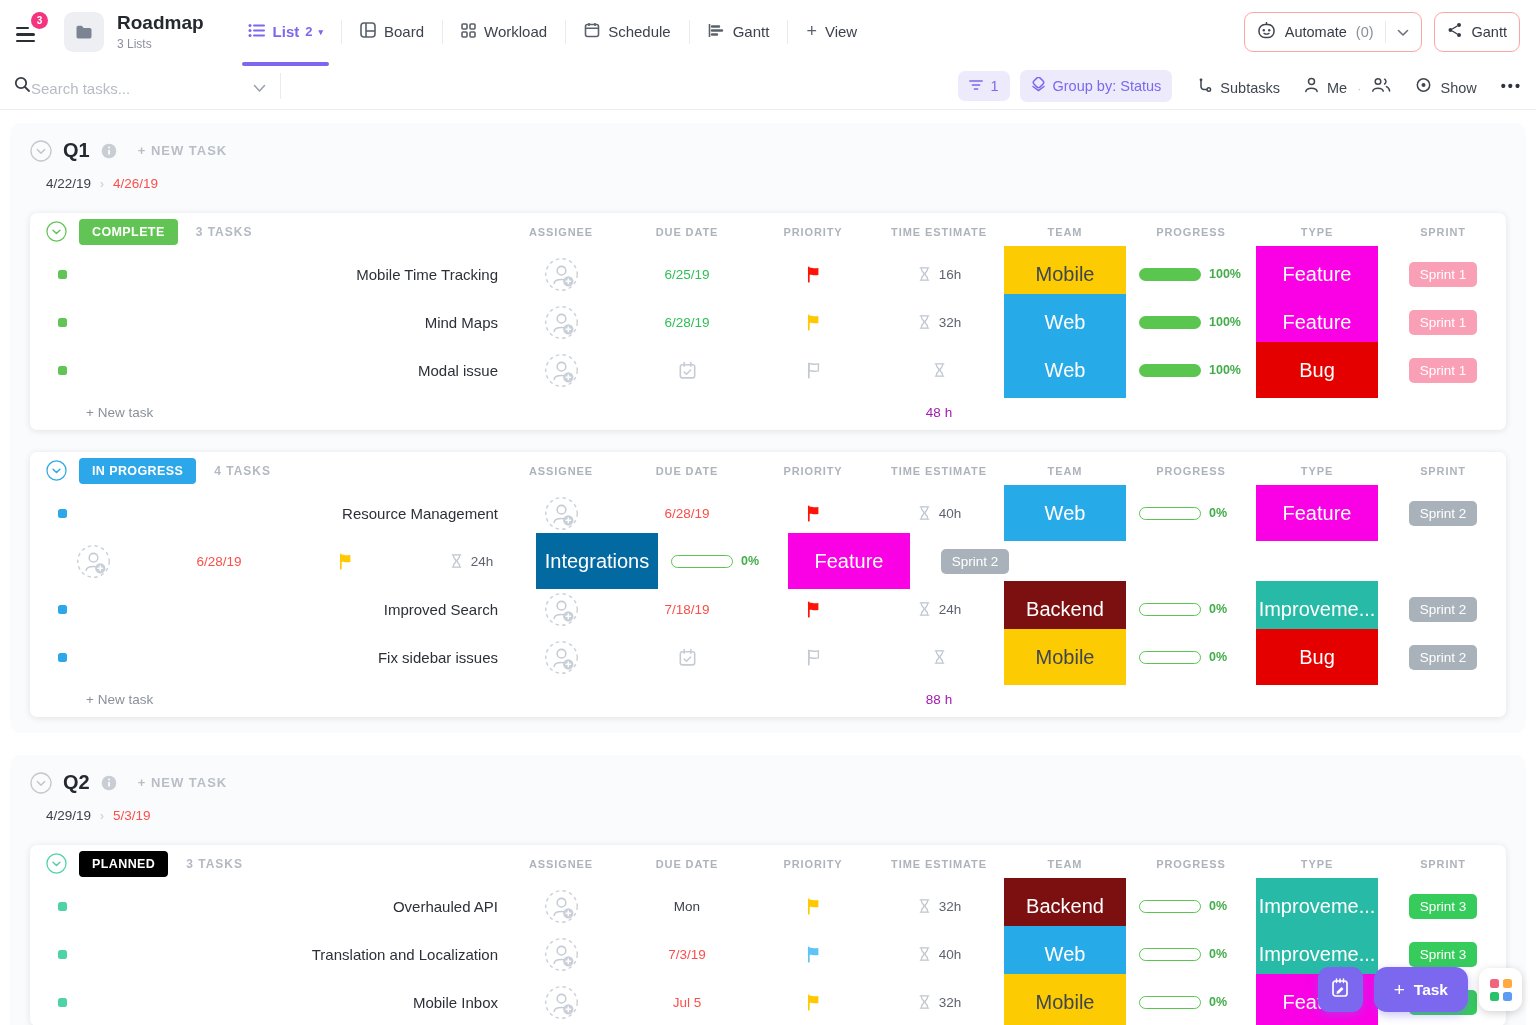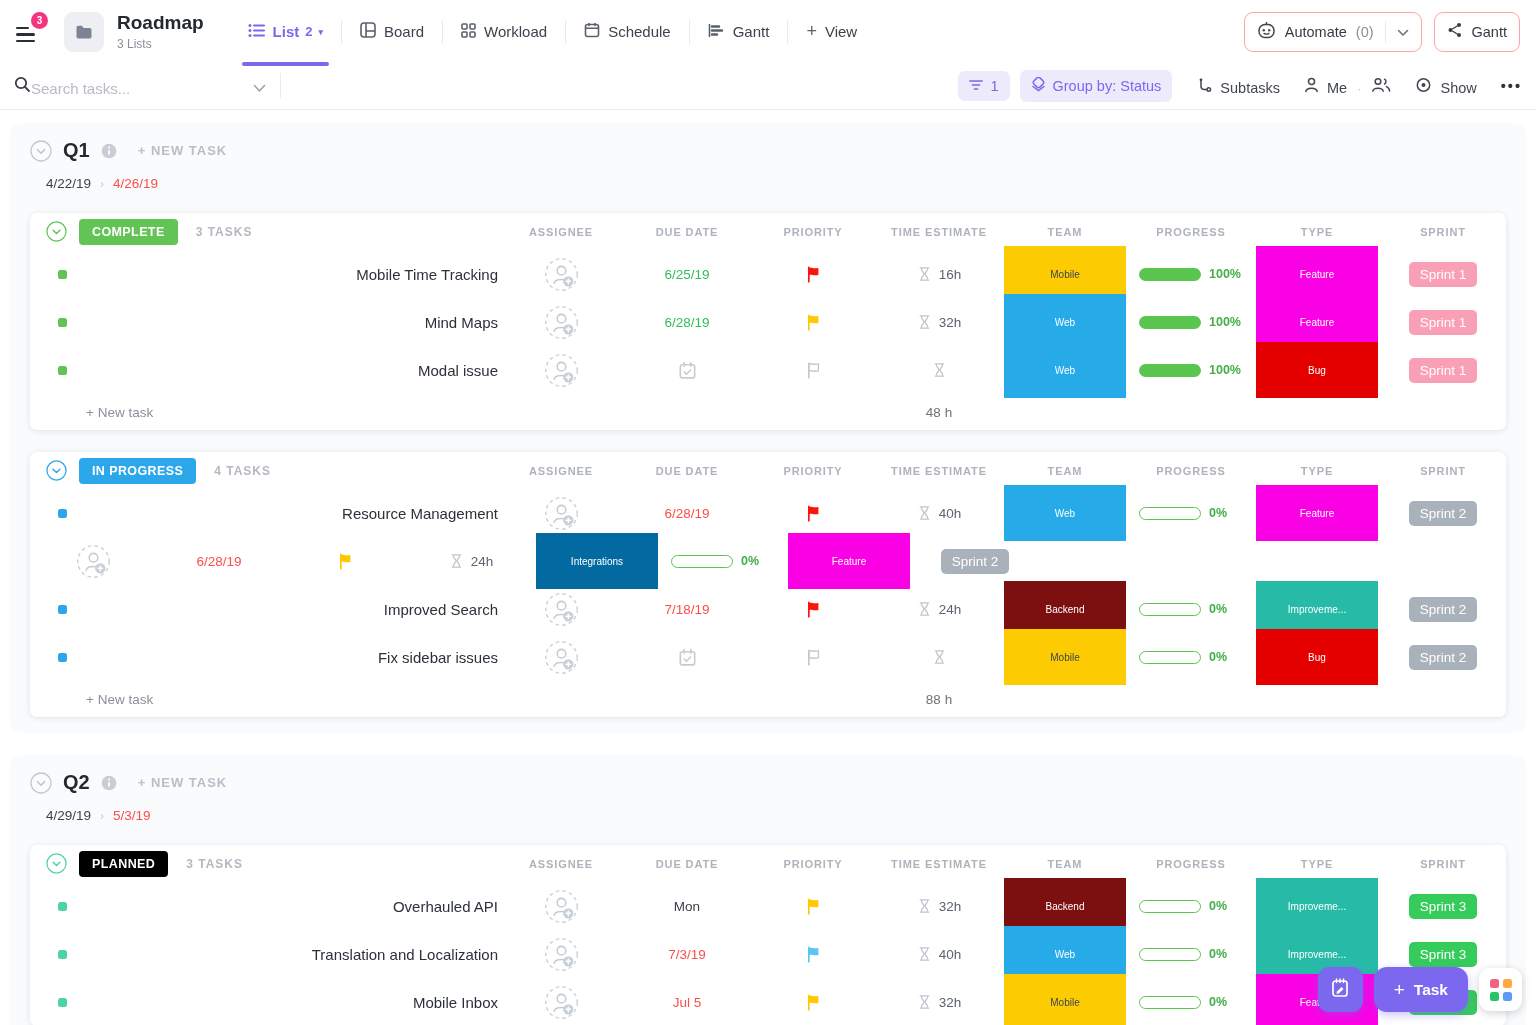--- a/index.html
+++ b/index.html
@@ -61,27 +61,27 @@
   .col-h { width:126px; text-align:center; font-size:11px; font-weight:bold; letter-spacing:0.9px; color:#aeb3bb; }
 
   .task-row { display:flex; align-items:center; height:48px; }
   .row-left { flex:1; min-width:0; display:flex; align-items:center; padding-left:28px;justify-content:space-between; }
   .status-sq { width:9px; height:9px; border-radius:2.5px; flex:none; }
   .task-name { margin-left:19px; font-size:15px; color:#2c3139; white-space:nowrap; overflow:hidden; cursor:pointer; }
   .col { width:126px; height:100%; display:flex; align-items:center; justify-content:center; font-size:13.5px; flex:none; }
   .due-done { color:#2fbf55; } .due-overdue { color:#fb4f4a; } .due-plain { color:#3c424c; }
   .time-label { color:#5d646f; margin-left:7px; }
   .team-block, .type-block { width:122px; height:56px; display:flex; align-items:center; justify-content:center;
-    font-size:10px; color:#fff; white-space:nowrap; overflow:hidden; }
+    font-size:20px; color:#fff; white-space:nowrap; overflow:hidden; }
   .progress-pill { width:62px; height:13px; border-radius:7px; }
   .progress-label { font-size:12.5px; font-weight:bold; color:#43ad4a; margin-left:8px; width:34px; text-align:left; }
   .sprint-badge { color:#fff; font-size:13.5px; padding:5px 11px; border-radius:5px; white-space:nowrap; }
   .group-foot { display:flex; align-items:center; height:36px; }
   .new-task-link { flex:1; padding-left:56px; font-size:13.5px; color:#8a909a; cursor:pointer; }
-  .foot-total { width:126px; text-align:center; font-size:13.5px; color:#737373; flex:none; }
+  .foot-total { width:126px; text-align:center; font-size:13.5px; color:#a21caf; flex:none; }
   .foot-spacer { width:126px; flex:none; }
 
   
   .fab-bar { position:fixed; right:14px; bottom:13px; display:flex; align-items:center; gap:11px; }
   .fab-edit { width:45px; height:45px; background:#7b68ee; border-radius:11px; display:flex; align-items:center; justify-content:center;
     box-shadow:0 3px 10px rgba(123,104,238,0.4); cursor:pointer; }
   .fab-task { height:45px; background:#7b68ee; color:#fff; border:none; border-radius:13px; padding:0 20px;
     font-size:15.5px; font-weight:bold; display:flex; align-items:center; gap:9px; box-shadow:0 3px 10px rgba(123,104,238,0.4);
     cursor:pointer; font-family:"Liberation Sans",sans-serif; }
   .fab-grid { width:43px; height:43px; background:#fff; border-radius:11px; box-shadow:0 2px 9px rgba(0,0,0,0.18);

